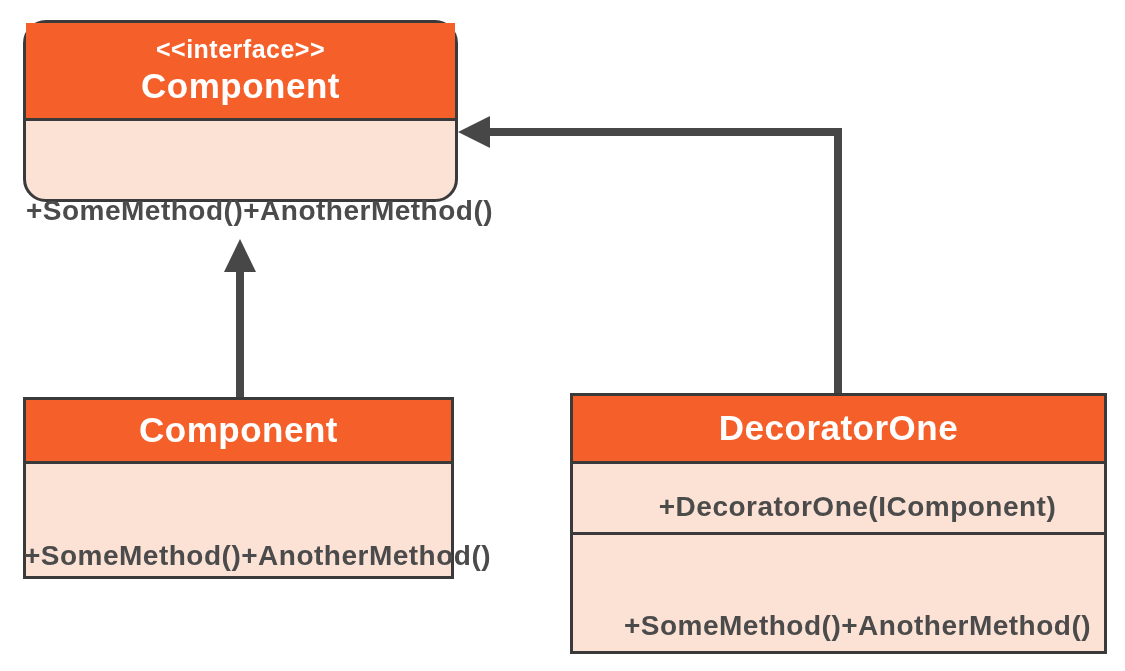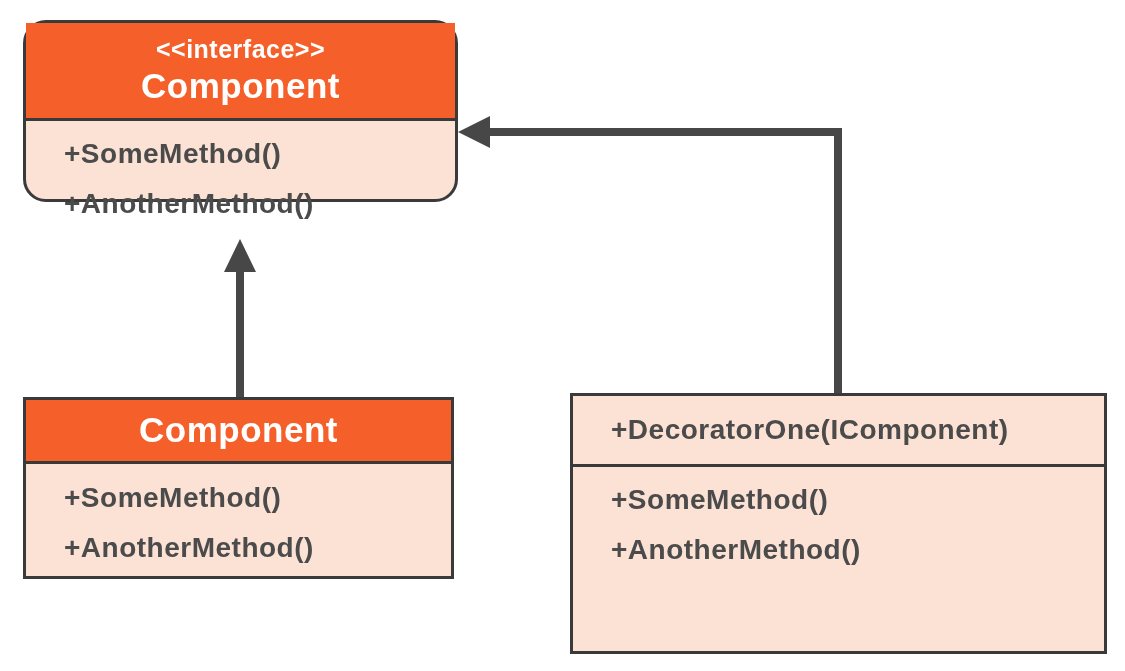--- a/index.html
+++ b/index.html
@@ -49,23 +49,24 @@
   }
   .stereotype {
     font-size: 25px;
     font-weight: bold;
     letter-spacing: 0.5px;
     line-height: 1.15;
     margin-bottom: 3px;
   }
   .uml-section {
     display: flex;
-    flex-direction: column;
+    flex-direction: row;
     justify-content: center;
     padding-left: 38px;
+    align-items: flex-end;
   }
   .uml-section.divided { border-bottom: 3px solid var(--border, #3a3a3a); }
   .method {
     font-size: 28px;
     font-weight: bold;
     color: var(--body-text, #4b4b4b);
     letter-spacing: 0.5px;
     line-height: 50px;
     white-space: nowrap;
   }
@@ -117,20 +118,23 @@
     <div class="uml-header">
       <div class="uml-title">Component</div>
     </div>
     <div class="uml-section">
       <div class="method">+SomeMethod()</div>
       <div class="method">+AnotherMethod()</div>
     </div>
   </div>
 
   <div class="uml-box" id="box-decorator">
+    <div class="uml-header">
+      <div class="uml-title">DecoratorOne</div>
+    </div>
     <div class="uml-section divided section-ctor">
       <div class="method">+DecoratorOne(IComponent)</div>
     </div>
     <div class="uml-section section-methods">
       <div class="method">+SomeMethod()</div>
       <div class="method">+AnotherMethod()</div>
     </div>
   </div>
 
 </div>

